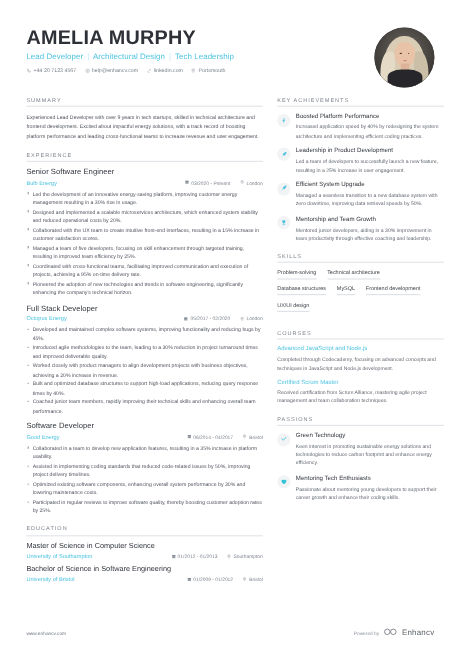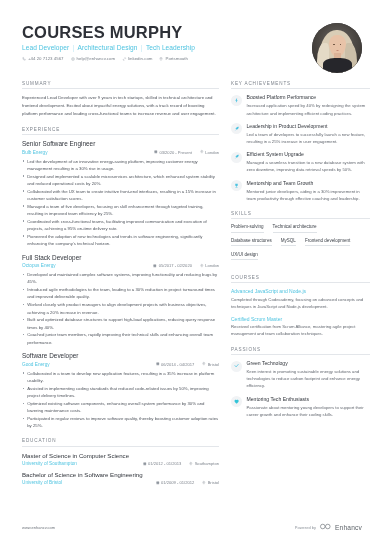--- a/index.html
+++ b/index.html
@@ -133,21 +133,21 @@
   .brand-mark { display: block; }
   svg { overflow: visible; }
 </style>
 </head>
 <body>
 
 <div class="page">
 
   <div class="header">
     <div class="head-left">
-      <div class="name">COURSES MURPHY</div>
+      <div class="name">AMELIA MURPHY</div>
       <div class="title-line">
         <span>Lead Developer</span>
         <span class="title-sep">|</span>
         <span>Architectural Design</span>
         <span class="title-sep">|</span>
         <span>Tech Leadership</span>
       </div>
       <div class="contacts">
         <div class="contact">
           <span>

